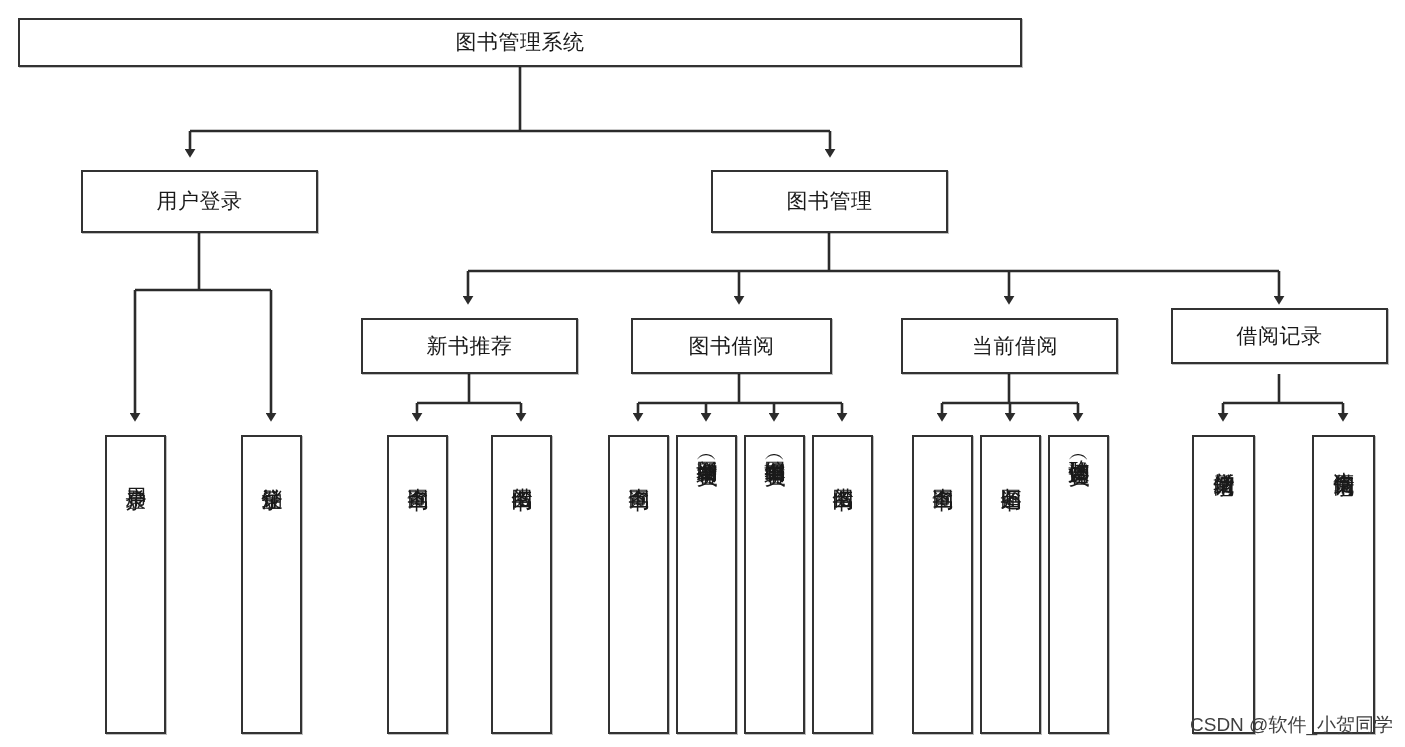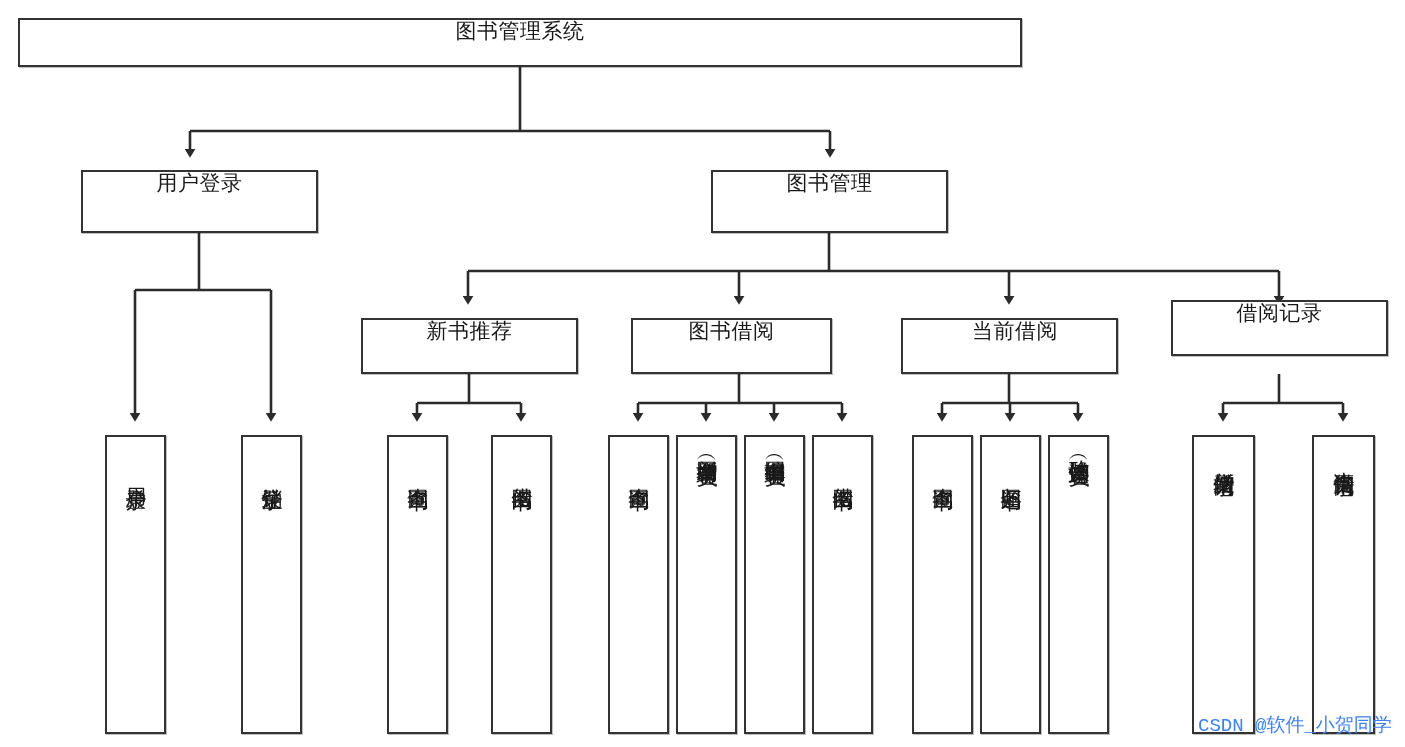--- a/index.html
+++ b/index.html
@@ -25,20 +25,21 @@
     width: 1405px;
     height: 747px;
     pointer-events: none;
   }
   .node {
     position: absolute;
     box-sizing: border-box;
     border: 2px solid #333333;
     background: #ffffff;
     display: flex;
+    align-items: center;
     justify-content: center;
     color: #1a1a1a;
     box-shadow: 1px 1px 0 rgba(0,0,0,0.25);
   }
   .node .label {
     display: block;
     text-align: center;
     line-height: 1.05;
     letter-spacing: 0.5px;
   }
@@ -58,24 +59,23 @@
     white-space: pre-line;
   }
   .node.v.tight .label {
     padding-top: 0;
   }
   #watermark {
     position: absolute;
     left: 1190px;
     top: 712px;
     font-size: 19px;
-    color: #3b82f6;
+    color: #404040;
     white-space: nowrap;
-    font-family: Liberation Mono, monospace;
-    margin-left: 8px;
+    font-family: Liberation Sans, sans-serif;
   }
 </style>
 </head>
 <body>
 
 <div id="canvas">
 
   <svg id="edge-layer" width="1405" height="747" viewBox="0 0 1405 747">
     <defs>
       <marker id="arrow" markerWidth="9" markerHeight="11" refX="1.2" refY="5.5" orient="auto" markerUnits="userSpaceOnUse">
@@ -139,21 +139,21 @@
 
   <div class="node h" style="left:361px; top:318px; width:217px; height:56px;">
     <span class="label">新书推荐</span>
   </div>
   <div class="node h" style="left:631px; top:318px; width:201px; height:56px;">
     <span class="label">图书借阅</span>
   </div>
   <div class="node h" style="left:901px; top:318px; width:217px; height:56px;padding-left:11px;">
     <span class="label">当前借阅</span>
   </div>
-  <div class="node h" style="left:1171px; top:300px; width:217px; height:56px;">
+  <div class="node h" style="left:1171px; top:308px; width:217px; height:56px;">
     <span class="label">借阅记录</span>
   </div>
 
   <div class="node v" style="left:105px; top:435px; width:61px; height:299px;">
     <span class="label">用户登录</span>
   </div>
   <div class="node v" style="left:241px; top:435px; width:61px; height:299px;">
     <span class="label">注销登录</span>
   </div>
 

